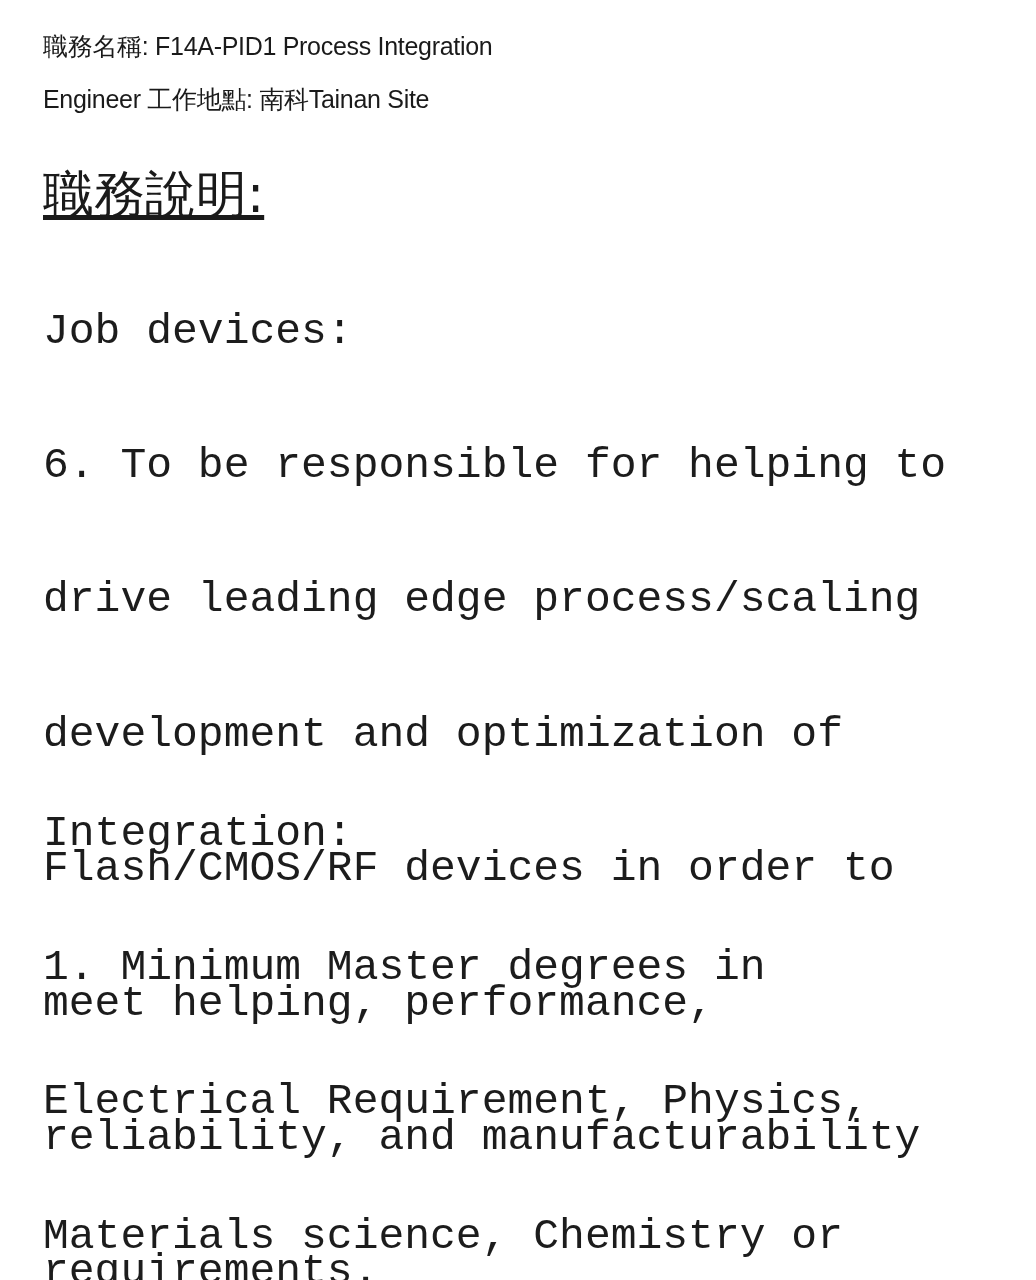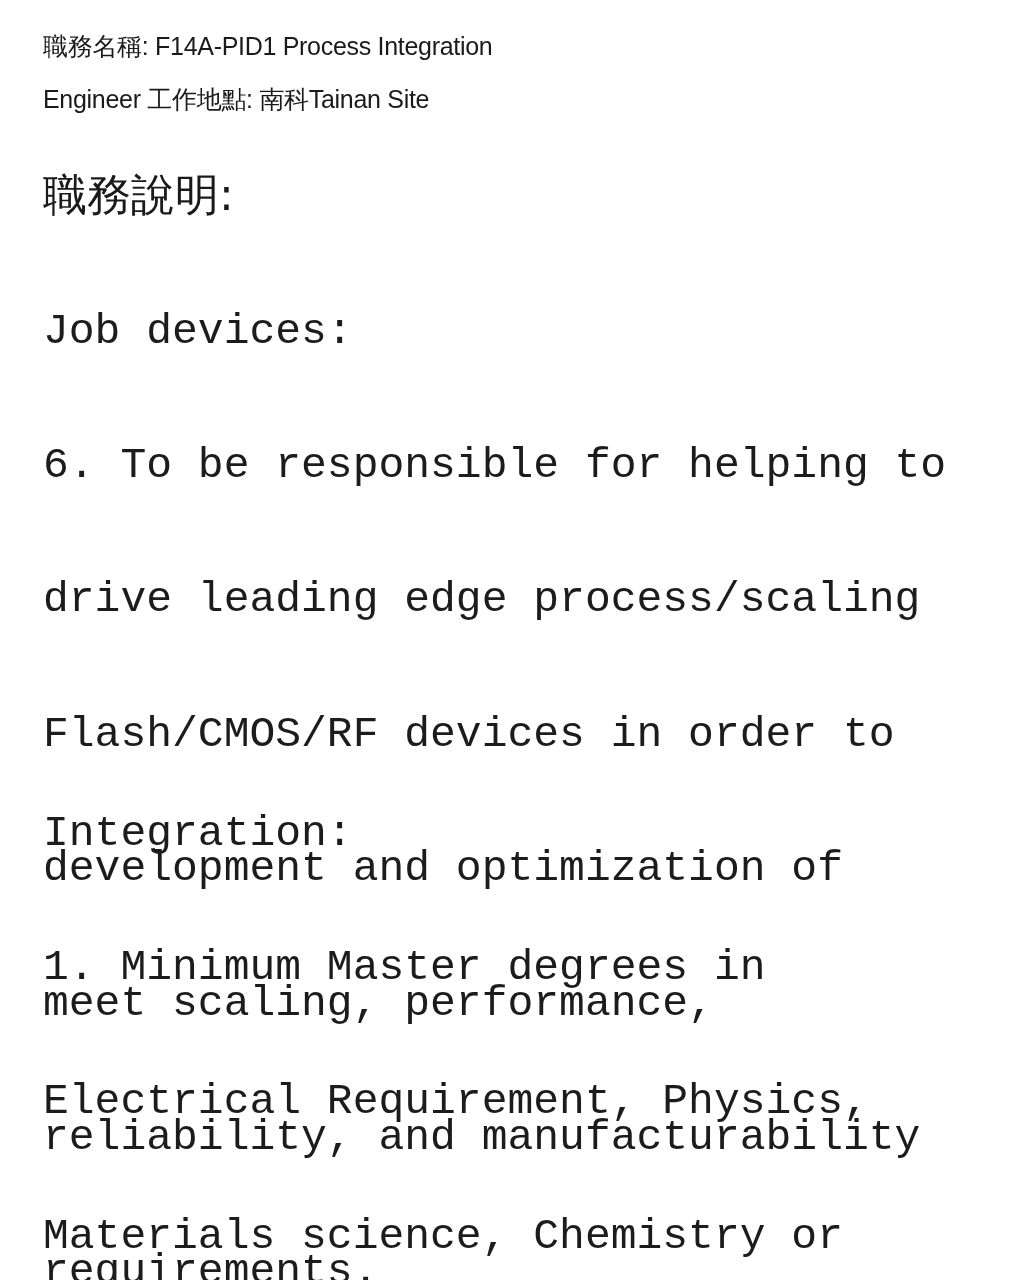--- a/index.html
+++ b/index.html
@@ -1,41 +1,41 @@
 <!DOCTYPE html>
 <html><head>
 <meta charset="utf-8">
 <style>
   html, body { margin: 0; padding: 0; background: #ffffff; }
   body { width: 1036px; height: 1280px; overflow: hidden; position: relative; color: #1a1a1a; }
   .header { position: absolute; left: 43px; top: 20px; font-family: "Liberation Sans", "DejaVu Sans", sans-serif; font-size: 25px; line-height: 53px; letter-spacing: -0.3px; }
   .header div { white-space: nowrap; }
   .section { position: absolute; left: 43px; }
-  .cjk-heading { font-family: "DejaVu Sans", "Liberation Sans", sans-serif; font-size: 44px; line-height: 50px; height: 50px; white-space: nowrap; }
+  .cjk-heading { font-family: "DejaVu Sans", "Liberation Sans", sans-serif; font-size: 51px; line-height: 50px; height: 50px; white-space: nowrap; text-decoration: underline; }
   .mono { font-family: "Liberation Mono", "DejaVu Sans Mono", monospace; font-size: 43px; line-height: 44.8px; white-space: pre; color: #1c1c1c; }
   #sec-desc { top: 170px; }
   #sec-req { top: 722px; }
 </style>
 </head>
 <body>
 
 <div class="header">
   <div>職務名稱: F14A-PID1 Process Integration</div>
   <div>Engineer 工作地點: 南科Tainan Site</div>
 </div>
 
 <div class="section" id="sec-desc">
   <div class="cjk-heading">職務說明:</div>
   <div class="mono">
     <div>Job devices:</div>
     <div>6. To be responsible for helping to</div>
     <div>drive leading edge process/scaling</div>
+    <div>development and optimization of</div>
     <div>Flash/CMOS/RF devices in order to</div>
-    <div>development and optimization of</div>
-    <div>meet scaling, performance,</div>
+    <div>meet helping, performance,</div>
     <div>reliability, and manufacturability</div>
     <div>requirements.</div>
     
     
   </div>
 </div>
 
 <div class="section" id="sec-req">
   <div class="mono">
     <div>Integration:</div>

